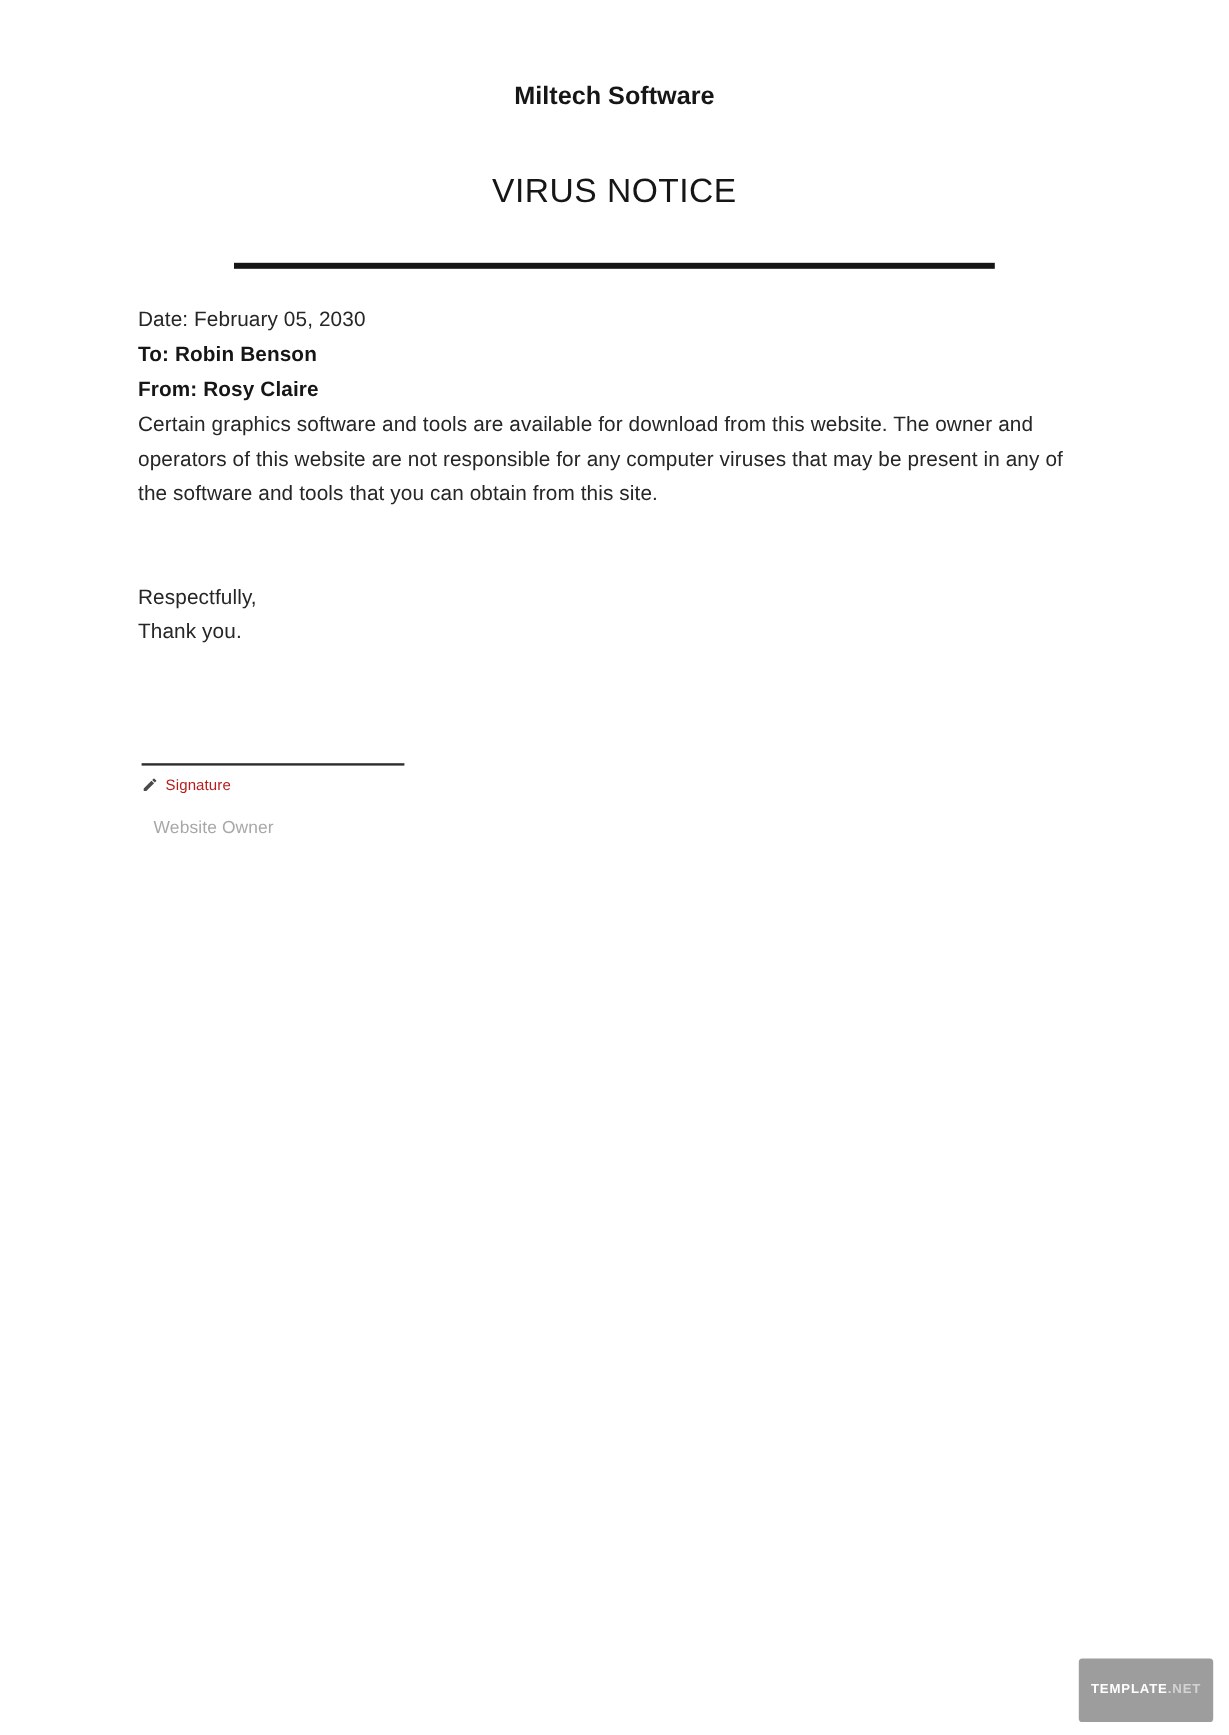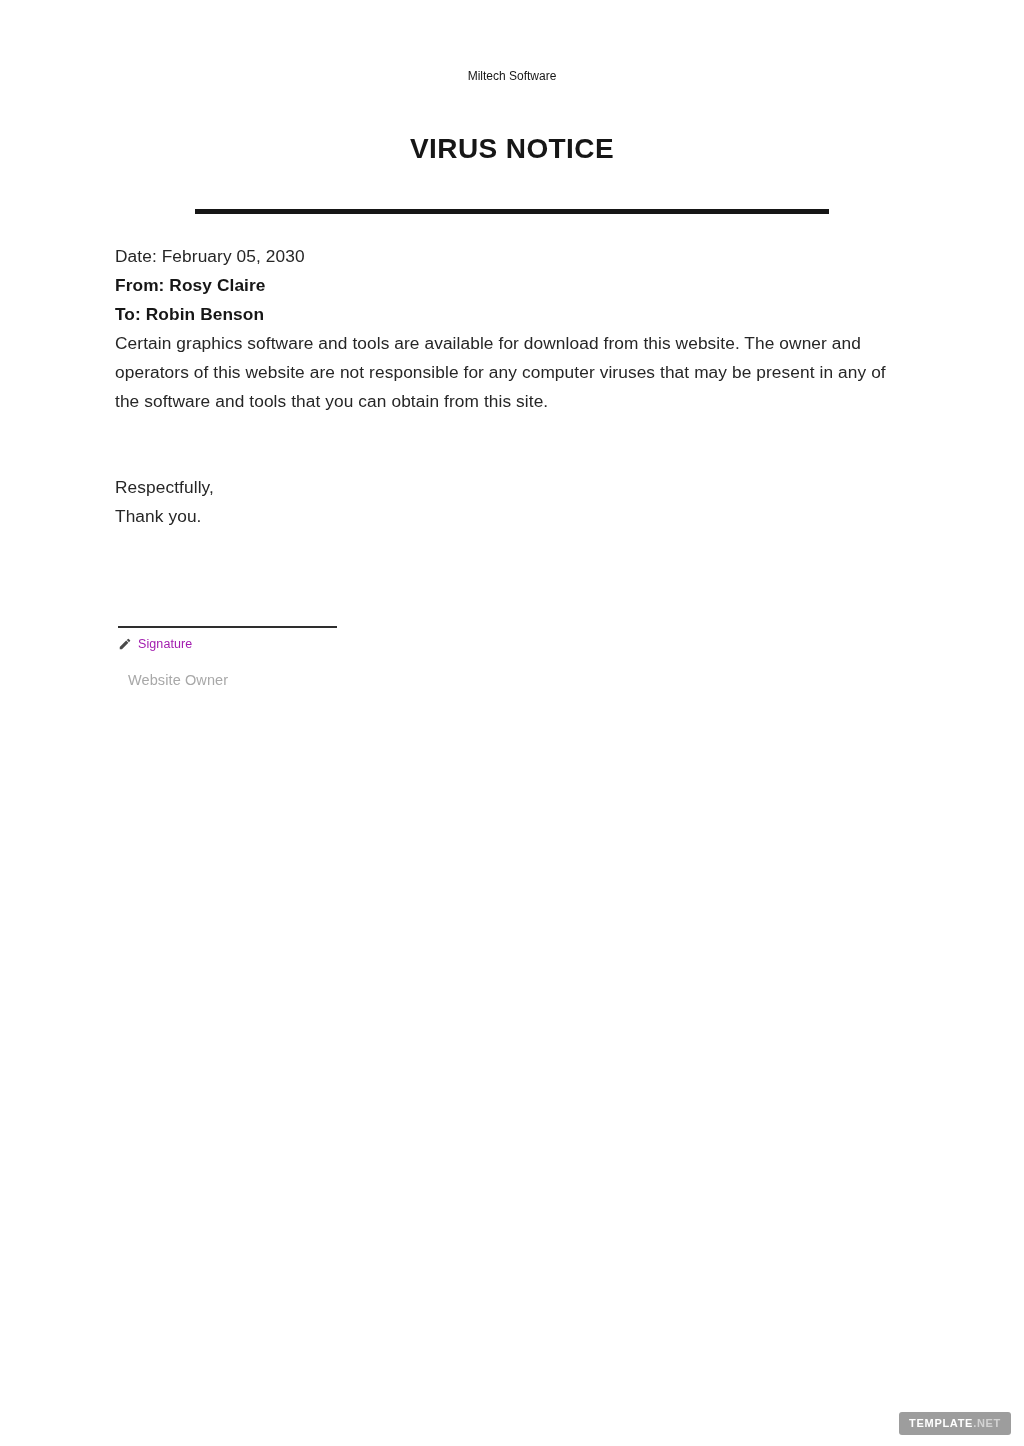--- a/index.html
+++ b/index.html
@@ -14,28 +14,28 @@
   }
   .page {
     position: relative;
     width: 1024px;
     height: 1446px;
     background: #ffffff;
   }
   .company {
     padding-top: 69px;
     text-align: center;
-    font-weight: 400;
-    font-size: 12px;
+    font-weight: 700;
+    font-size: 21px;
     color: #161616;
   }
   .title {
     margin-top: 50px;
     text-align: center;
-    font-weight: 700;
+    font-weight: 400;
     font-size: 28px;
     letter-spacing: 0.4px;
     color: #161616;
   }
   .divider {
     width: 634px;
     height: 5px;
     background: #161616;
     margin: 44px auto 0 auto;
   }
@@ -62,37 +62,37 @@
     align-items: center;
     gap: 6px;
     margin-top: 9px;
     margin-left: 3px;
     cursor: pointer;
     width: fit-content;
   }
   .sig-icon { display: inline-flex; align-items: center; }
   .sig-label {
     font-size: 12.5px;
-    color: #a21caf;
+    color: #b91c1c;
     line-height: 1;
   }
   .sig-role {
     margin-top: 22px;
     margin-left: 13px;
     font-size: 14.5px;
     color: #a8a8a8;
     line-height: 1;
   }
   .watermark {
     position: absolute;
     right: 13px;
     bottom: 11px;
     background: #9d9d9d;
     border-radius: 3px;
-    padding: 6px 10px;
+    padding: 21px 10px;
     font-size: 11px;
     font-weight: 700;
     letter-spacing: 0.7px;
     color: #ffffff;
     line-height: 1;
     user-select: none;
   }
   .wm-suffix { color: rgba(255, 255, 255, 0.55); }
 </style>
 </head>
@@ -103,22 +103,22 @@
   <div class="company">Miltech Software</div>
 
   <h1 class="title">VIRUS NOTICE</h1>
 
   <div class="divider"></div>
 
   <div class="content">
 
     <div class="meta">
       <div class="meta-line">Date: February 05, 2030</div>
+      <div class="meta-line bold">To: Robin Benson</div>
       <div class="meta-line bold">From: Rosy Claire</div>
-      <div class="meta-line bold">To: Robin Benson</div>
     </div>
 
     <p class="para">Certain graphics software and tools are available for download from this website. The owner and operators of this website are not responsible for any computer viruses that may be present in any of the software and tools that you can obtain from this site.</p>
 
 
     <p class="para closing">Respectfully,</p>
 
     <p class="para">Thank you.</p>
 
     <div class="sig-block">

